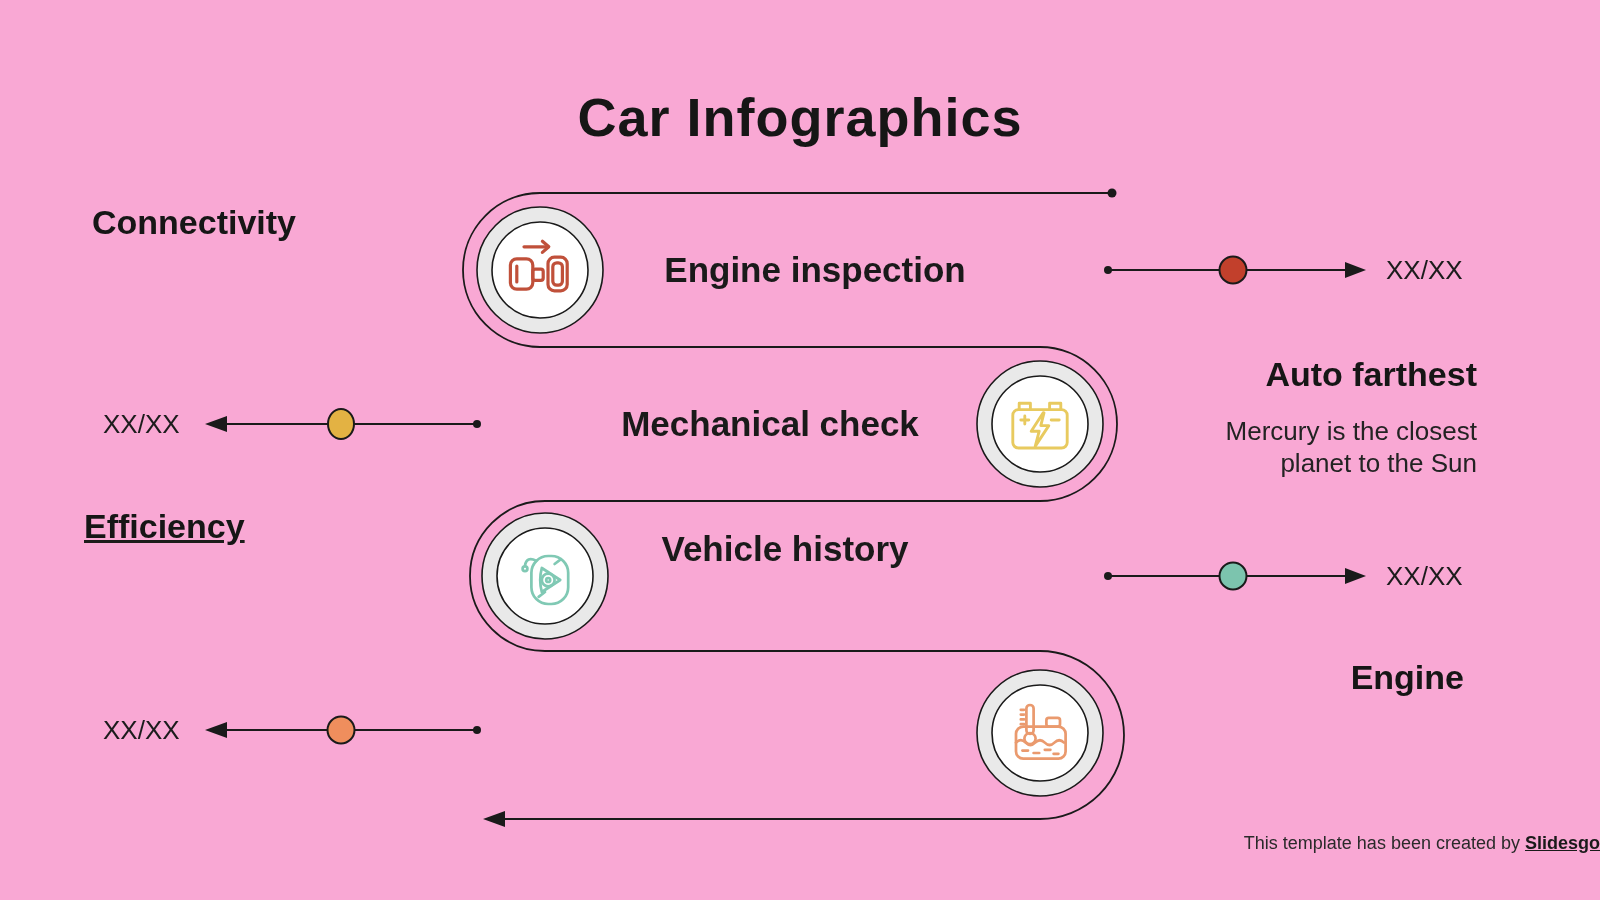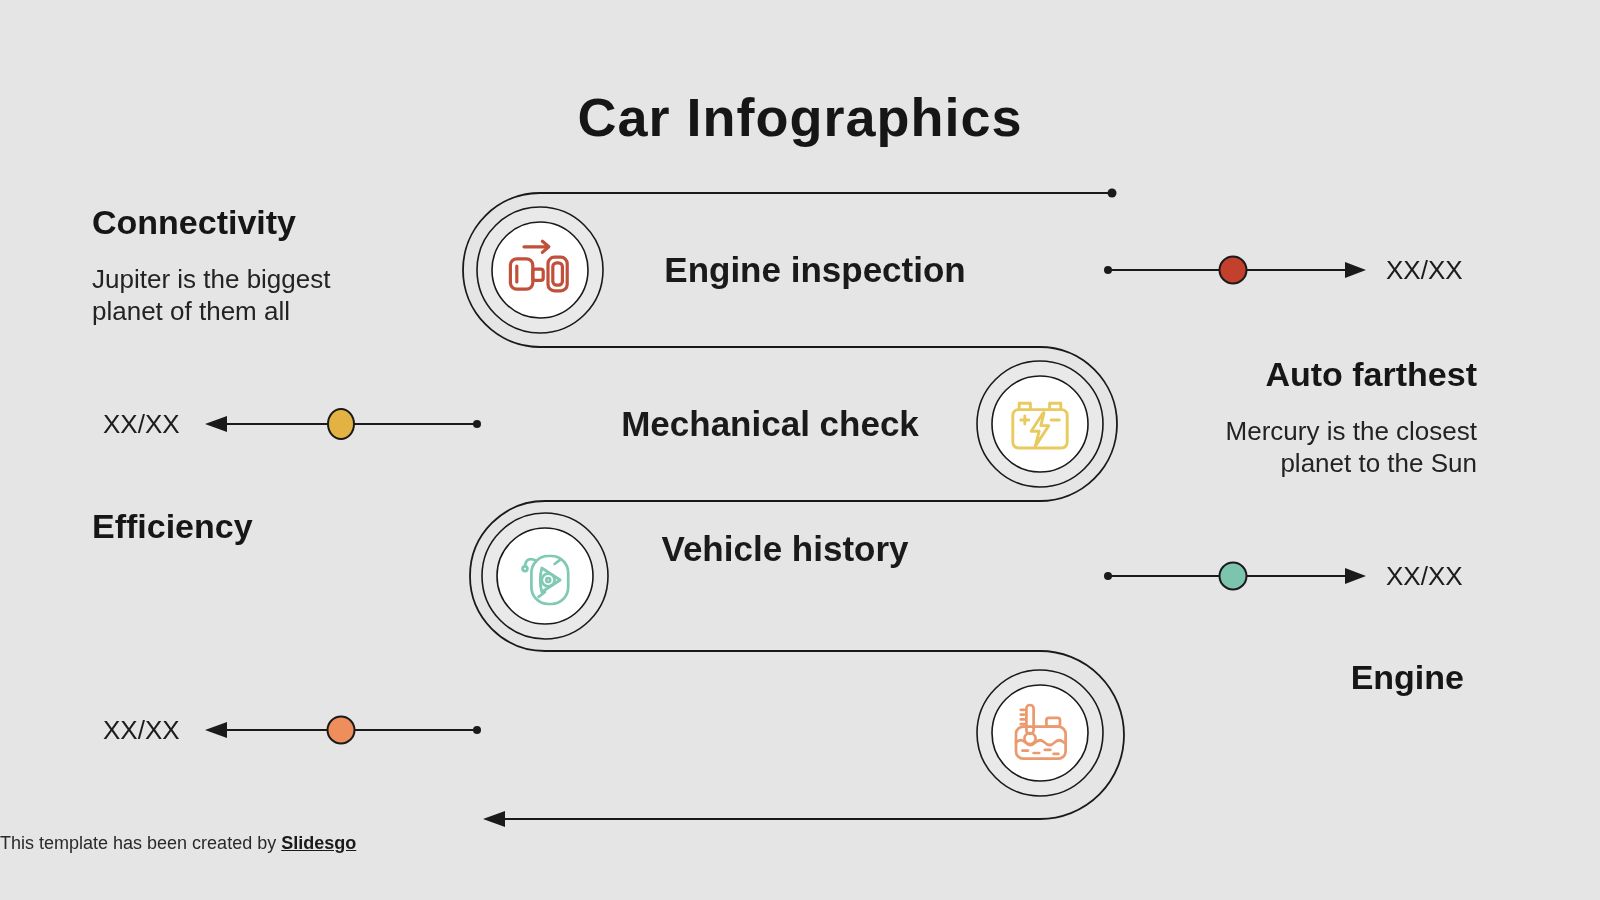--- a/index.html
+++ b/index.html
@@ -1,43 +1,43 @@
 <!DOCTYPE html>
 <html><head>
 <meta charset="utf-8">
 <style>
   html,body{margin:0;padding:0;background:#fff;}
-  .stage{position:relative;width:1600px;height:900px;background:#e5e5e5;overflow:hidden;
+  .stage{position:relative;width:1600px;height:900px;background:#f9a8d4;overflow:hidden;
          font-family:"Liberation Sans",sans-serif;color:#1d1d1b;}
   .abs{position:absolute;}
   .title{left:0;right:0;top:86px;text-align:center;font-size:54px;font-weight:bold;
          letter-spacing:1px;color:#161616;}
   svg.layer{position:absolute;left:0;top:0;}
   .row-label{font-size:35px;font-weight:bold;text-align:center;line-height:42px;color:#1a1a1a;}
   .rl1{left:610px;top:249px;width:410px;}
   .rl2{left:555px;top:403px;width:430px;}
   .rl3{left:585px;top:528px;width:400px;}
   .rl4{left:545px;top:709px;width:415px;}
   .value{font-size:26px;line-height:30px;color:#1c1c1c;}
   .v1{left:1386px;top:255px;}
   .v2{left:103px;top:409px;}
   .v3{left:1386px;top:561px;}
   .v4{left:103px;top:715px;}
   .callout .hd{font-size:34px;font-weight:bold;line-height:42px;color:#161616;}
   .callout .bd{font-size:26px;line-height:32px;margin-top:20px;white-space:pre-line;color:#232323;}
   .co1{left:92px;top:201px;text-align:left;}
   .co2{right:123px;top:353px;text-align:right;}
-  .co3{left:92px;top:505px;text-align:left;}
+  .co3{left:84px;top:505px;text-align:left;text-decoration:underline;}
   .co4{right:136px;top:656px;text-align:right;}
   .icon-box{width:80px;height:80px;}
   .ib1{left:500px;top:230px;}
   .ib2{left:1000px;top:384px;}
   .ib3{left:505px;top:536px;}
   .ib4{left:1000px;top:693px;}
-  .footer{left:0;right:0;top:833px;text-align:left;font-size:18px;color:#2a2a2a;}
+  .footer{left:0;right:0;top:833px;text-align:right;font-size:18px;color:#2a2a2a;}
   .footer .brand{font-weight:bold;text-decoration:underline;color:#1a1a1a;}
 </style>
 </head>
 <body>
 
 <div class="stage">
 
   <div class="abs title">Car Infographics</div>
 
   <svg class="layer" width="1600" height="900" viewBox="0 0 1600 900">
@@ -141,22 +141,20 @@
   <div class="abs row-label rl2">Mechanical check</div>
   <div class="abs row-label rl3">Vehicle history</div>
 
   <div class="abs value v1">XX/XX</div>
   <div class="abs value v2">XX/XX</div>
   <div class="abs value v3">XX/XX</div>
   <div class="abs value v4">XX/XX</div>
 
   <div class="abs callout co1">
     <div class="hd">Connectivity</div>
-    <div class="bd">Jupiter is the biggest
-planet of them all</div>
   </div>
   <div class="abs callout co2">
     <div class="hd">Auto farthest</div>
     <div class="bd">Mercury is the closest
 planet to the Sun</div>
   </div>
   <div class="abs callout co3">
     <div class="hd">Efficiency</div>
   </div>
   <div class="abs callout co4">

